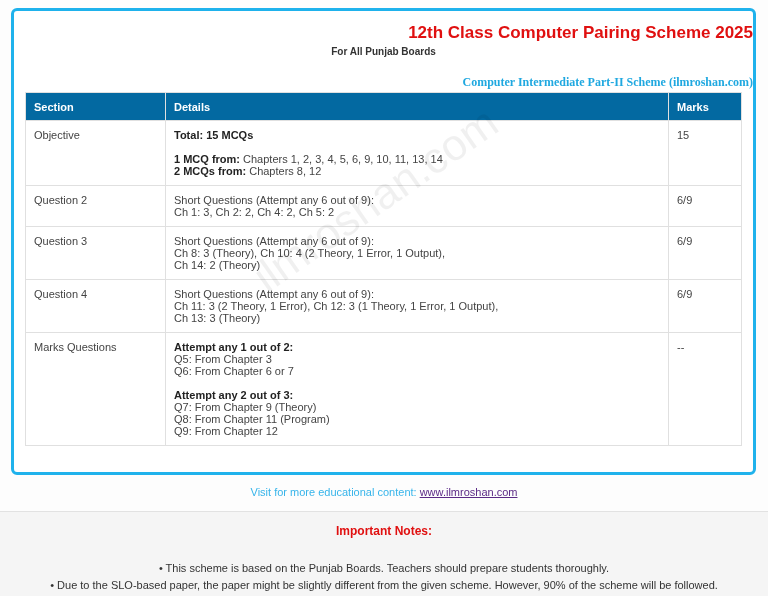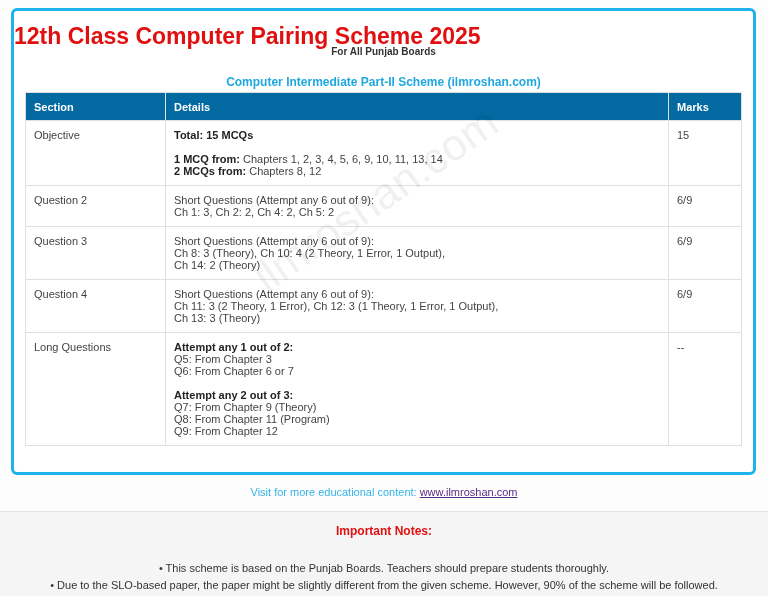--- a/index.html
+++ b/index.html
@@ -4,30 +4,30 @@
   <style>
     * { box-sizing: border-box; margin: 0; padding: 0; }
     html, body { width: 768px; height: 596px; background: #fdfdfd; overflow: hidden; }
     body { font-family: "Liberation Sans", sans-serif; color: #333; position: relative; }
 
     .card {
       position: absolute; left: 11px; top: 8px; width: 745px; height: 467px;
       border: 3px solid #1fb2ec; border-radius: 6px; background: #fff;
     }
     .title {
-      position: absolute; left: 0; right: 0; top: 12px; text-align: left;
-      color: #e01010; font-size: 23px; font-weight: bold;
+      position: absolute; left: 0; right: 0; top: 12px; text-align: right;
+      color: #e01010; font-size: 17px; font-weight: bold;
     }
     .subtitle {
       position: absolute; left: 0; right: 0; top: 35px; text-align: center;
       color: #333; font-size: 10px; font-weight: bold;
     }
     .scheme-caption {
-      position: absolute; left: 0; right: 0; top: 64px; text-align: center;
-      color: #1fa8e0; font-size: 12px; font-weight: bold;
+      position: absolute; left: 0; right: 0; top: 64px; text-align: right;
+      color: #1fa8e0; font-size: 12px; font-weight: bold; font-family: Liberation Serif, serif;
     }
     table.scheme {
       position: absolute; left: 11px; top: 81px; width: 717px;
       border-collapse: collapse; font-size: 11px;
     }
     table.scheme th {
       background: #0369a1; color: #fff; font-weight: bold; text-align: left;
       padding: 0 8px; height: 28px; border: 1px solid #e0e0e0; font-size: 11px;
     }
     table.scheme td {
@@ -105,21 +105,21 @@
       <tr>
         <td>Question 4</td>
         <td>
           <div>Short Questions (Attempt any 6 out of 9):</div>
           <div>Ch 11: 3 (2 Theory, 1 Error), Ch 12: 3 (1 Theory, 1 Error, 1 Output),</div>
           <div>Ch 13: 3 (Theory)</div>
         </td>
         <td>6/9</td>
       </tr>
       <tr>
-        <td>Long Questions</td>
+        <td>Marks Questions</td>
         <td>
           <div class="b">Attempt any 1 out of 2:</div>
           <div>Q5: From Chapter 3</div>
           <div>Q6: From Chapter 6 or 7</div>
           <div class="gap"></div>
           <div class="b">Attempt any 2 out of 3:</div>
           <div>Q7: From Chapter 9 (Theory)</div>
           <div>Q8: From Chapter 11 (Program)</div>
           <div>Q9: From Chapter 12</div>
         </td>

